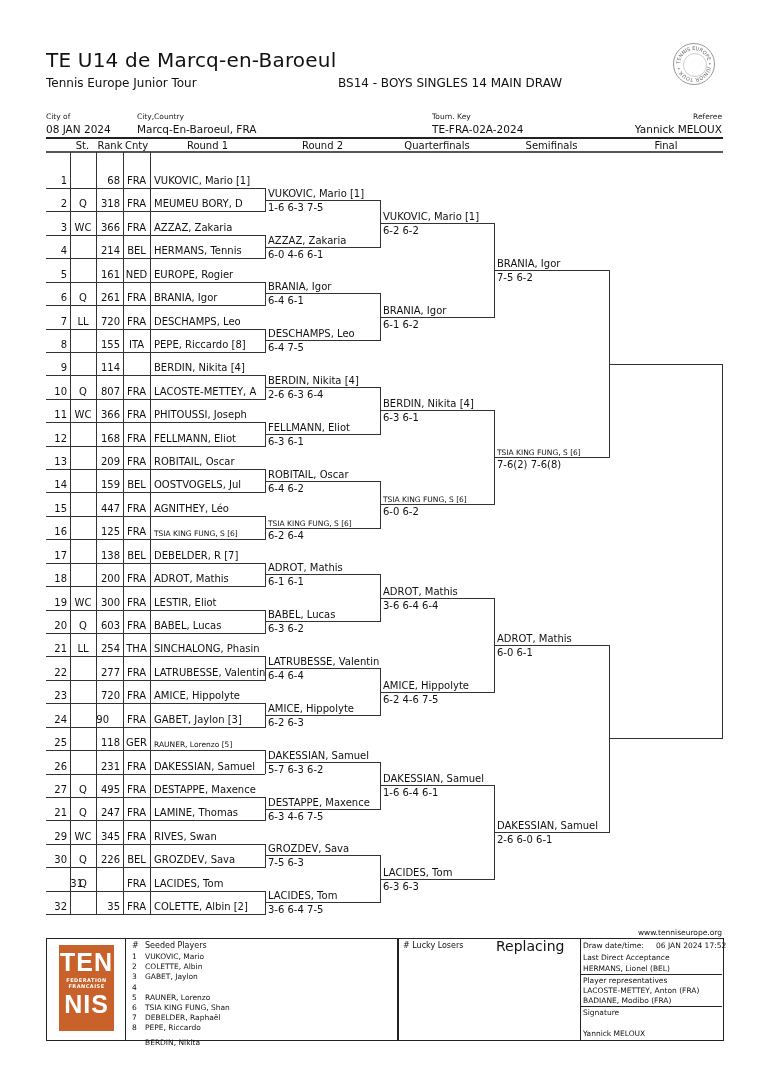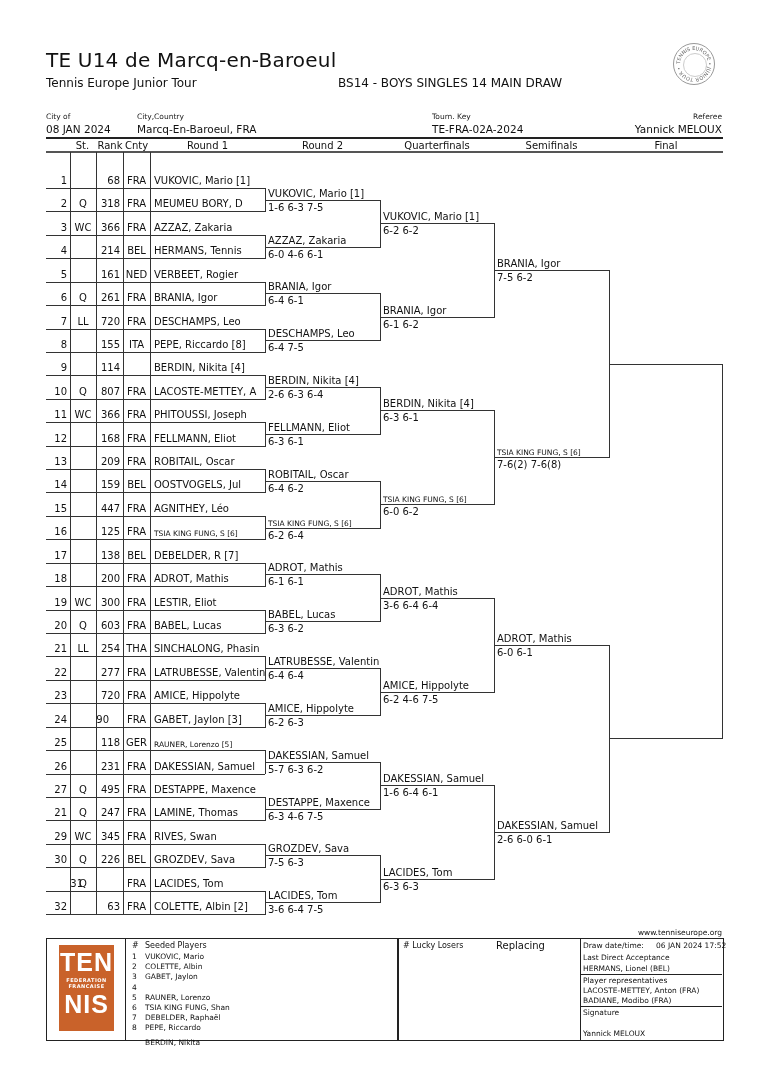--- a/index.html
+++ b/index.html
@@ -94,21 +94,21 @@
     <div class="cell num" style="left:46px;top:245.26px;width:21px">4</div>
     <div class="cell ctr" style="left:70px;top:245.26px;width:26px"></div>
     <div class="cell num" style="left:96px;top:245.26px;width:24px">214</div>
     <div class="cell ctr" style="left:123px;top:245.26px;width:27px">BEL</div>
     <div class="cell pname" style="left:154px;top:245.26px">HERMANS, Tennis</div>
     <div class="hline" style="left:46px;top:281.68px;width:219px"></div>
     <div class="cell num" style="left:46px;top:268.68px;width:21px">5</div>
     <div class="cell ctr" style="left:70px;top:268.68px;width:26px"></div>
     <div class="cell num" style="left:96px;top:268.68px;width:24px">161</div>
     <div class="cell ctr" style="left:123px;top:268.68px;width:27px">NED</div>
-    <div class="cell pname" style="left:154px;top:268.68px">VERBEET, Rogier</div>
+    <div class="cell pname" style="left:154px;top:268.68px">EUROPE, Rogier</div>
     <div class="hline" style="left:46px;top:305.1px;width:219px"></div>
     <div class="cell num" style="left:46px;top:292.1px;width:21px">6</div>
     <div class="cell ctr" style="left:70px;top:292.1px;width:26px">Q</div>
     <div class="cell num" style="left:96px;top:292.1px;width:24px">261</div>
     <div class="cell ctr" style="left:123px;top:292.1px;width:27px">FRA</div>
     <div class="cell pname" style="left:154px;top:292.1px">BRANIA, Igor</div>
     <div class="hline" style="left:46px;top:328.52px;width:219px"></div>
     <div class="cell num" style="left:46px;top:315.52px;width:21px">7</div>
     <div class="cell ctr" style="left:70px;top:315.52px;width:26px">LL</div>
     <div class="cell num" style="left:96px;top:315.52px;width:24px">720</div>
@@ -254,21 +254,21 @@
     <div class="cell pname" style="left:154px;top:854.1800000000001px">GROZDEV, Sava</div>
     <div class="hline" style="left:46px;top:890.6px;width:219px"></div>
     <div class="cell num" style="left:62px;top:877.6px;width:21px">31</div>
     <div class="cell ctr" style="left:70px;top:877.6px;width:26px">Q</div>
     <div class="cell num" style="left:96px;top:877.6px;width:24px"></div>
     <div class="cell ctr" style="left:123px;top:877.6px;width:27px">FRA</div>
     <div class="cell pname" style="left:154px;top:877.6px">LACIDES, Tom</div>
     <div class="hline" style="left:46px;top:914.0200000000001px;width:219px"></div>
     <div class="cell num" style="left:46px;top:901.0200000000001px;width:21px">32</div>
     <div class="cell ctr" style="left:70px;top:901.0200000000001px;width:26px"></div>
-    <div class="cell num" style="left:96px;top:901.0200000000001px;width:24px">63</div>
+    <div class="cell num" style="left:96px;top:901.0200000000001px;width:24px">35</div>
     <div class="cell ctr" style="left:123px;top:901.0200000000001px;width:27px">FRA</div>
     <div class="cell pname" style="left:154px;top:901.0200000000001px">COLETTE, Albin [2]</div>
     <div class="vline" style="left:265px;top:188px;height:24.420000000000016px"></div>
     <div class="hline" style="left:265px;top:199.71px;width:115px"></div>
     <div class="cell pname" style="left:268px;top:187.71px">VUKOVIC, Mario [1]</div>
     <div class="cell score" style="left:268px;top:201.71px">1-6 6-3 7-5</div>
     <div class="vline" style="left:265px;top:234.84px;height:24.419999999999987px"></div>
     <div class="hline" style="left:265px;top:246.55px;width:115px"></div>
     <div class="cell pname" style="left:268px;top:234.55px">AZZAZ, Zakaria</div>
     <div class="cell score" style="left:268px;top:248.55px">6-0 4-6 6-1</div>
@@ -419,21 +419,21 @@
     <div class="abs fsmall" style="left:145px;top:992.8px">RAUNER, Lorenzo</div>
     <div class="abs fsmall" style="left:132px;top:1003px">6</div>
     <div class="abs fsmall" style="left:145px;top:1003px">TSIA KING FUNG, Shan</div>
     <div class="abs fsmall" style="left:132px;top:1013.2px">7</div>
     <div class="abs fsmall" style="left:145px;top:1013.2px">DEBELDER, Raphaël</div>
     <div class="abs fsmall" style="left:132px;top:1023.4px">8</div>
     <div class="abs fsmall" style="left:145px;top:1023.4px">PEPE, Riccardo</div>
   </div>
 
 <div class="abs fsmall" style="left:403px;top:941px;font-size:8px"># Lucky Losers</div>
-<div class="abs fsmall" style="left:496px;top:941px;font-size:10px">Replacing</div>
+<div class="abs fsmall" style="left:496px;top:941px;font-size:14px">Replacing</div>
 
 <div class="abs fsmall" style="left:583px;top:941px">Draw date/time:</div>
 <div class="abs fsmall" style="left:656px;top:941px">06 JAN 2024 17:52</div>
 <div class="abs fsmall" style="left:583px;top:953px">Last Direct Acceptance</div>
 <div class="abs fsmall" style="left:583px;top:964px">HERMANS, Lionel (BEL)</div>
 <div class="abs fsmall" style="left:583px;top:976px">Player representatives</div>
 <div class="abs fsmall" style="left:583px;top:986px">LACOSTE-METTEY, Anton (FRA)</div>
 <div class="abs fsmall" style="left:583px;top:996px">BADIANE, Modibo (FRA)</div>
 <div class="abs fsmall" style="left:583px;top:1008px">Signature</div>
 <div class="abs fsmall" style="left:583px;top:1029px">Yannick MELOUX</div>

